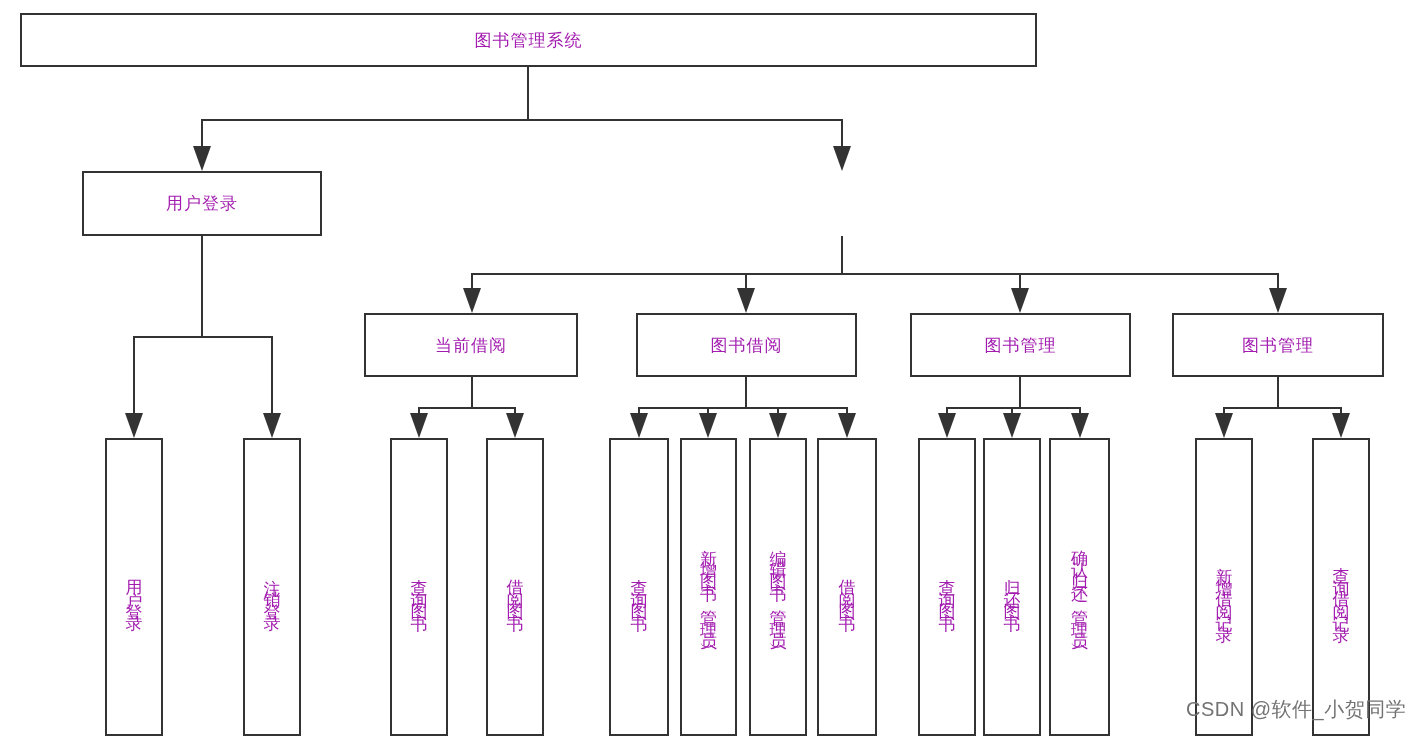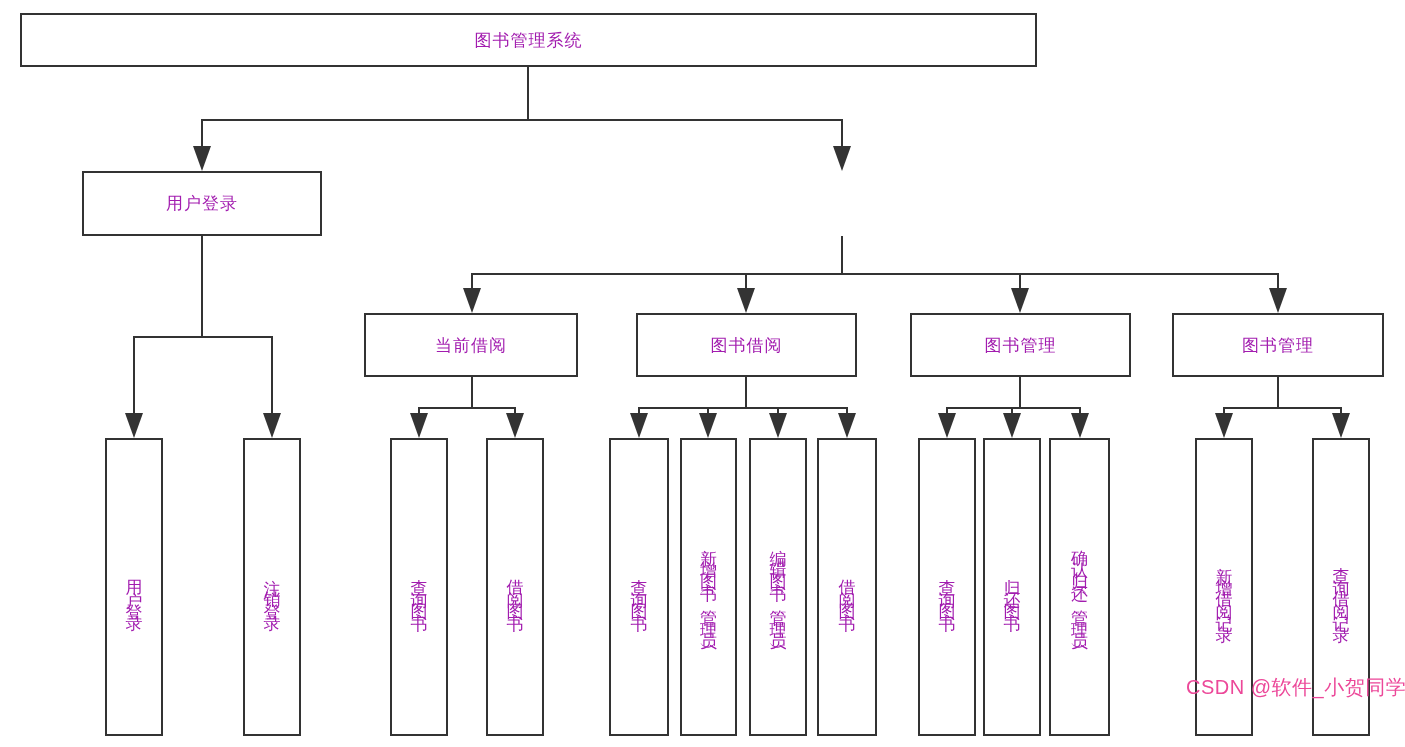--- a/index.html
+++ b/index.html
@@ -22,22 +22,22 @@
   }
   .hl,.vl{position:absolute;background:#333333;z-index:1;}
   .hl{height:2px;}
   .vl{width:2px;}
   .ar{
     position:absolute;width:0;height:0;z-index:1;
     border-left:9px solid transparent;border-right:9px solid transparent;
     border-top:25px solid #333333;
   }
   .watermark{
-    position:absolute;left:1186px;top:674px;z-index:5;
-    font-size:20px;color:#ec4899;letter-spacing:0.5px;white-space:nowrap;
+    position:absolute;left:1186px;top:696px;z-index:5;
+    font-size:20px;color:#737373;letter-spacing:0.5px;white-space:nowrap;
   }
 </style>
 </head>
 <body>
 
 <div class="stage">
 
   <div class="box" style="left:20px;top:13px;width:1017px;height:54px;">图书管理系统</div>
 
   <div class="box" style="left:82px;top:171px;width:240px;height:65px;">用户登录</div>

